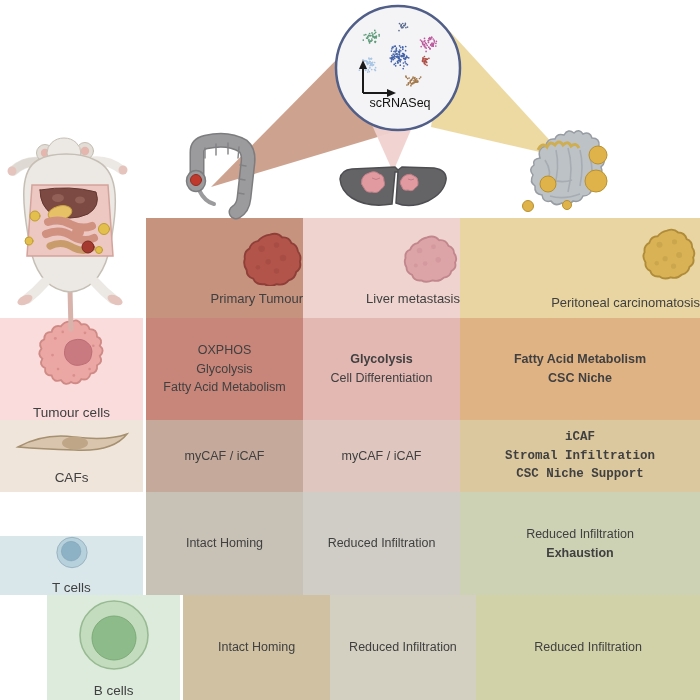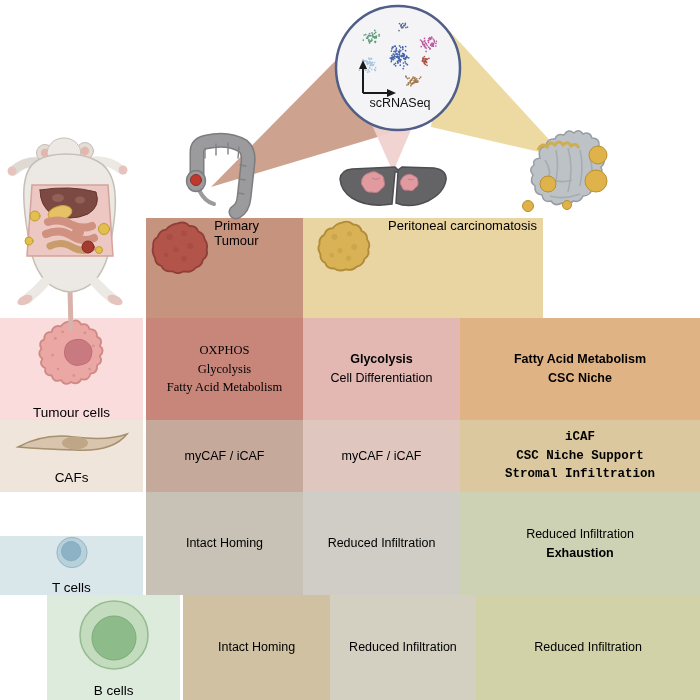--- a/index.html
+++ b/index.html
@@ -1,21 +1,21 @@
 <!DOCTYPE html>
 <html><head>
 <meta charset="utf-8">
 <style>
   html,body{margin:0;padding:0;background:#fff;}
   .stage{position:relative;width:700px;height:700px;background:#ffffff;overflow:hidden;
-         font-family:"Liberation Sans",sans-serif;color:#000000;}
+         font-family:"Liberation Sans",sans-serif;color:#404040;}
   #art{position:absolute;left:0;top:0;z-index:3;pointer-events:none;}
   .tbl{position:absolute;left:0;top:218px;z-index:1;width:700px;}
   .header-row{display:flex;margin-left:146px;height:100px;}
-  .hcell{display:flex;flex-direction:row;align-items:flex-start;justify-content:center;gap:5px;}
+  .hcell{display:flex;flex-direction:column;align-items:flex-end;justify-content:center;gap:5px;}
   .hcell .hlabel{font-size:13px;}
   .c0{width:157px;}
   .c1{width:157px;}
   .c2{width:240px;}
   .brow{display:flex;}
   .row-tumour{height:102px;}
   .row-cafs{height:72px;}
   .row-tcells{height:103px;}
   .row-bcells{height:105px;}
   .label-cell{width:143px;margin-right:3px;display:flex;flex-direction:column;
@@ -450,20 +450,33 @@
             <circle cx="26" cy="20" r="3.5"></circle>
               <circle cx="42" cy="16" r="3"></circle>
               <circle cx="49" cy="30" r="3.5"></circle>
             <circle cx="33" cy="34" r="3"></circle>
               <circle cx="22" cy="40" r="2.5"></circle>
               <circle cx="42" cy="44" r="3"></circle>
           </g>
         </svg>
         <div class="hlabel">Primary Tumour</div>
       </div>
+      <div class="hcell c1" style="background: rgb(238, 211, 206);">
+        <svg class="tumor-blob" viewBox="0 0 70 60">
+          <path d="M35 8 q8 -3 13 3 q7 -1 10 6 q6 2 6 8 q4 5 1 10 q2 6 -4 9 q-1 6 -8 7 q-5 5 -12 3 q-7 3 -12 0 q-8 1 -10 -6 q-6 -2 -6 -8 q-3 -5 -1 -10 q-1 -7 5 -9 q2 -6 8 -7 q4 -5 10 -6 z" stroke-width="2" fill="#dda4a8" stroke="#c2878d"></path>
+          <g opacity="0.35" fill="#c2878d">
+            <circle cx="27" cy="22" r="3"></circle>
+              <circle cx="42" cy="18" r="2.6"></circle>
+              <circle cx="47" cy="32" r="3"></circle>
+            <circle cx="33" cy="36" r="2.6"></circle>
+              <circle cx="23" cy="38" r="2.2"></circle>
+          </g>
+        </svg>
+        <div class="hlabel">Liver metastasis</div>
+      </div>
       <div class="hcell c2" style="background: rgb(232, 213, 161); gap: 13px;">
         <svg class="tumor-blob" viewBox="0 0 70 60">
           <path d="M35 5 q7 -3 12 2 q7 0 9 7 q6 2 6 9 q4 5 1 11 q2 6 -4 10 q-1 6 -8 8 q-5 5 -12 3 q-7 3 -12 -1 q-8 1 -10 -6 q-6 -3 -5 -9 q-4 -6 -1 -11 q-1 -7 5 -10 q2 -7 9 -7 q4 -5 10 -6 z" stroke-width="2" fill="#d8b254" stroke="#b08c3a"></path>
           <g opacity="0.3" fill="#b08c3a">
             <circle cx="27" cy="20" r="3.2"></circle>
               <circle cx="43" cy="17" r="2.8"></circle>
               <circle cx="48" cy="31" r="3.2"></circle>
             <circle cx="33" cy="35" r="2.8"></circle>
               <circle cx="24" cy="40" r="2.4"></circle>
               <circle cx="42" cy="43" r="2.8"></circle>
@@ -484,21 +497,21 @@
               <circle cx="57" cy="16" r="1.5"></circle>
           <circle cx="66" cy="30" r="1.4"></circle>
               <circle cx="22" cy="40" r="1.5"></circle>
               <circle cx="28" cy="55" r="1.4"></circle>
           <circle cx="45" cy="62" r="1.5"></circle>
               <circle cx="62" cy="55" r="1.4"></circle>
             </g>
         </svg>
         <div>Tumour cells</div>
       </div>
-      <div class="row-cells"><div class="data-cell c0" style="background: rgb(200, 134, 122); font-family: Liberation Serif, serif;">
+      <div class="row-cells"><div class="data-cell c0" style="background: rgb(200, 134, 122);">
             <div class="ln">OXPHOS</div>
             <div class="ln">Glycolysis</div>
             <div class="ln">Fatty Acid Metabolism</div>
           </div><div class="data-cell c1" style="background: rgb(227, 184, 179);">
             <div class="ln bold">Glycolysis</div>
             <div class="ln">Cell Differentiation</div>
           </div><div class="data-cell c2" style="background: rgb(224, 179, 133);">
             <div class="ln bold">Fatty Acid Metabolism</div>
             <div class="ln bold">CSC Niche</div>
           </div></div>
@@ -511,22 +524,22 @@
           <ellipse cx="61" cy="16" rx="13" ry="6.5" fill="#bfa687"></ellipse>
         </svg>
         <div>CAFs</div>
       </div>
       <div class="row-cells"><div class="data-cell c0" style="background: rgb(197, 169, 155);">
             <div class="ln">myCAF / iCAF</div>
           </div><div class="data-cell c1" style="background: rgb(223, 199, 192);">
             <div class="ln">myCAF / iCAF</div>
           </div><div class="data-cell c2" style="background: rgb(219, 200, 158); font-family: Liberation Mono, monospace;">
             <div class="ln bold">iCAF</div>
+            <div class="ln bold">Stromal Infiltration</div>
             <div class="ln bold">CSC Niche Support</div>
-            <div class="ln bold">Stromal Infiltration</div>
           </div></div>
     </div>
 
     <div class="brow row-tcells">
       <div class="label-cell" style="background: rgb(217, 230, 234); margin-top: 44px;">
         <svg width="74" height="74" viewBox="0 0 74 74">
           <circle cx="37" cy="37" r="34" fill="#b7d1dc" stroke="#8aa6b4" stroke-width="1.6"></circle>
           <circle cx="35" cy="34" r="22" fill="#8db1c5" stroke="#7a9cae"></circle>
         </svg>
         <div>T cells</div>

